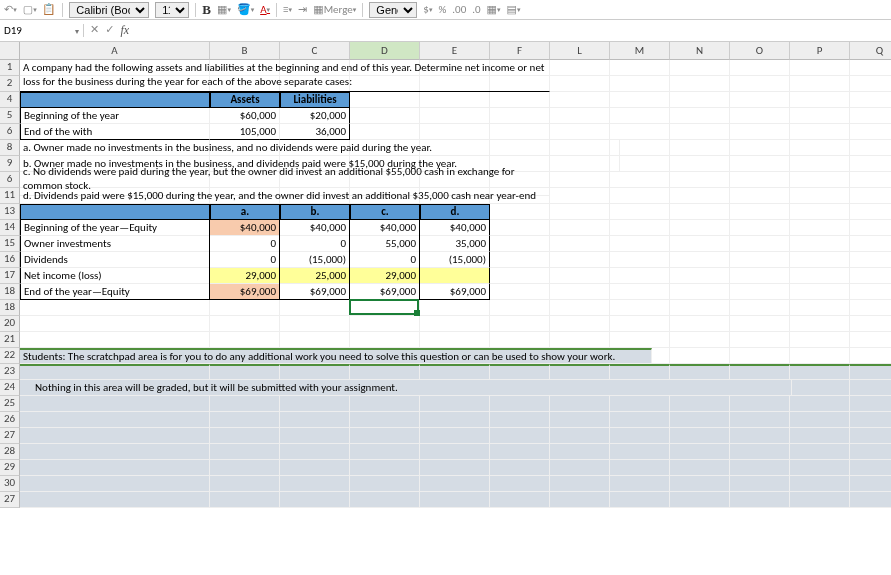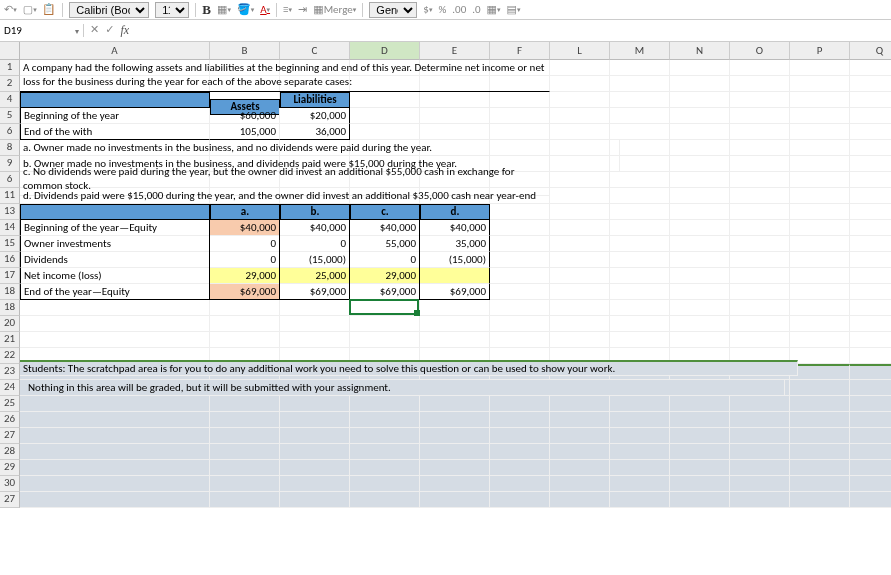--- a/index.html
+++ b/index.html
@@ -464,21 +464,21 @@
       <div class="cell fill-lightblue" style="left: 400px; top: 432px; width: 70px; height: 16px;"></div>
       <div class="cell fill-lightblue" style="left: 470px; top: 432px; width: 60px; height: 16px;"></div>
       <div class="cell fill-lightblue" style="left: 530px; top: 432px; width: 60px; height: 16px;"></div>
       <div class="cell fill-lightblue" style="left: 590px; top: 432px; width: 60px; height: 16px;"></div>
       <div class="cell fill-lightblue" style="left: 650px; top: 432px; width: 60px; height: 16px;"></div>
       <div class="cell fill-lightblue" style="left: 710px; top: 432px; width: 60px; height: 16px;"></div>
       <div class="cell fill-lightblue" style="left: 770px; top: 432px; width: 60px; height: 16px;"></div>
       <div class="cell fill-lightblue" style="left: 830px; top: 432px; width: 60px; height: 16px;"></div>
       <div class="cell" style="left: 0px; top: 0px; width: 530px; height: 32px; white-space: normal; align-items: flex-start; padding-top: 1px; border-bottom: 1px solid rgb(0, 0, 0);">A company had the following assets and liabilities at the beginning and end of this year.  Determine net income or net loss for the business during the year for each of the above separate cases:</div>
       <div class="cell hdr-blue bord-l bord-t bord-b" style="left: 0px; top: 32px; width: 190px; height: 16px;"></div>
-      <div class="cell hdr-blue bord-t bord-b center" style="left: 190px; top: 32px; width: 70px; height: 16px; margin-top: 7px;">Assets</div>
+      <div class="cell hdr-blue bord-t bord-b center" style="left: 190px; top: 32px; width: 70px; height: 16px;">Assets</div>
       <div class="cell hdr-blue bord-t bord-b bord-r center" style="left: 260px; top: 32px; width: 70px; height: 16px;">Liabilities</div>
       <div class="cell bord-l" style="left: 0px; top: 48px; width: 190px; height: 16px;">Beginning of the year</div>
       <div class="cell  right" style="left: 190px; top: 48px; width: 70px; height: 16px;">$60,000</div>
       <div class="cell bord-r right" style="left: 260px; top: 48px; width: 70px; height: 16px;">$20,000</div>
       <div class="cell bord-l bord-b" style="left: 0px; top: 64px; width: 190px; height: 16px;">End of the with</div>
       <div class="cell bord-b right" style="left: 190px; top: 64px; width: 70px; height: 16px;">105,000</div>
       <div class="cell bord-r bord-b right" style="left: 260px; top: 64px; width: 70px; height: 16px;">36,000</div>
       <div class="cell " style="left: 0px; top: 80px; width: 600px; height: 16px;">a. Owner made no investments in the business, and no dividends were paid during the year.</div>
       <div class="cell " style="left: 0px; top: 96px; width: 600px; height: 16px;">b. Owner made no investments in the business, and dividends paid were $15,000 during the year.</div>
       <div class="cell" style="left: 0px; top: 104px; width: 530px; height: 32px; white-space: normal; align-items: flex-start; padding-top: 1px; line-height: 14px;">c. No dividends were paid during the year, but the owner did invest an additional $55,000 cash in exchange for common stock.</div>
@@ -526,19 +526,19 @@
       <div style="position: absolute; left: 399px; top: 192px; width: 1px; height: 16px; background: rgb(0, 0, 0);"></div>
       <div style="position: absolute; left: 189px; top: 192px; width: 1px; height: 16px; background: rgb(0, 0, 0);"></div>
       <div style="position: absolute; left: 259px; top: 208px; width: 1px; height: 16px; background: rgb(0, 0, 0);"></div>
       <div style="position: absolute; left: 329px; top: 208px; width: 1px; height: 16px; background: rgb(0, 0, 0);"></div>
       <div style="position: absolute; left: 399px; top: 208px; width: 1px; height: 16px; background: rgb(0, 0, 0);"></div>
       <div style="position: absolute; left: 189px; top: 208px; width: 1px; height: 16px; background: rgb(0, 0, 0);"></div>
       <div style="position: absolute; left: 259px; top: 224px; width: 1px; height: 16px; background: rgb(0, 0, 0);"></div>
       <div style="position: absolute; left: 329px; top: 224px; width: 1px; height: 16px; background: rgb(0, 0, 0);"></div>
       <div style="position: absolute; left: 399px; top: 224px; width: 1px; height: 16px; background: rgb(0, 0, 0);"></div>
       <div style="position: absolute; left: 189px; top: 224px; width: 1px; height: 16px; background: rgb(0, 0, 0);"></div>
-      <div class="cell fill-lightblue greenline" style="left: 0px; top: 300px; width: 778px; height: 16px;">Students: The scratchpad area is for you to do any additional work you need to solve this question or can be used to show your work.</div>
-      <div class="cell fill-lightblue" style="left: 5px; top: 320px; width: 760px; height: 16px;">Nothing in this area will be graded, but it will be submitted with your assignment.</div>
+      <div class="cell fill-lightblue greenline" style="left: 0px; top: 288px; width: 632px; height: 16px;">Students: The scratchpad area is for you to do any additional work you need to solve this question or can be used to show your work.</div>
+      <div class="cell fill-lightblue" style="left: 12px; top: 320px; width: 760px; height: 16px;">Nothing in this area will be graded, but it will be submitted with your assignment.</div>
       <div class="cursor-cell" style="left: 329px; top: 239px; width: 70px; height: 16px;">
         <div class="cursor-handle"></div>
       </div>
     </div>
 </div>
 
 </body></html>

